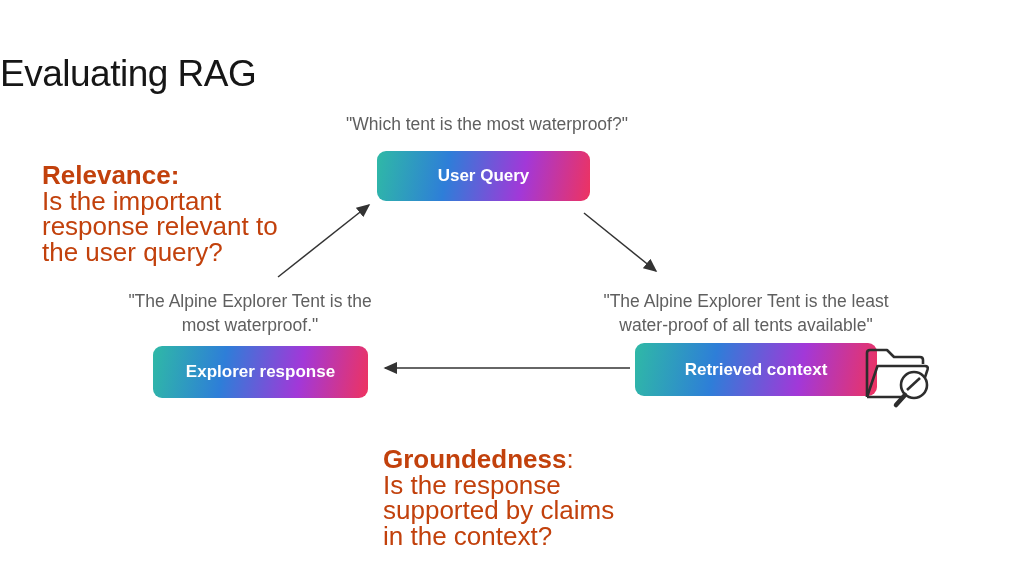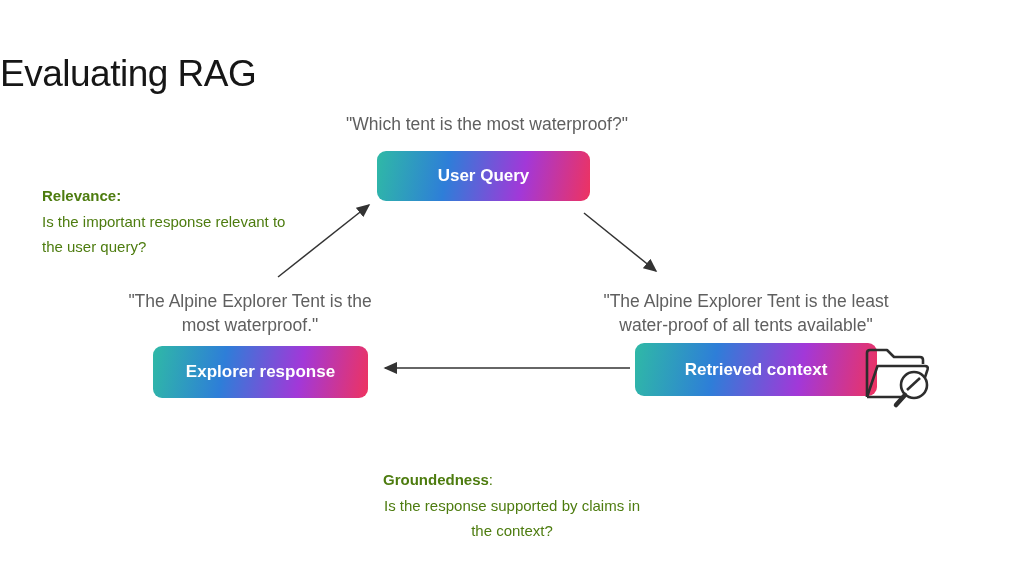--- a/index.html
+++ b/index.html
@@ -36,24 +36,23 @@
     align-items: center;
     justify-content: center;
     border-radius: 9px;
     color: #ffffff;
     font-size: 17px;
     font-weight: 700;
     background: linear-gradient(100deg, #2fb9a6 0%, #2e7ed8 33%, #a238d8 68%, #ee3360 100%);
   }
   .annotation {
     position: absolute;
-    color: #4d7c0f;
-    font-size: 15px;
+    color: #c2410c;
+    font-size: 26px;
     line-height: 25.5px;
-    margin-top: 20px;
   }
   .annotation .term { font-weight: 700; }
   .arrows, .icon-svg {
     position: absolute;
     pointer-events: none;
   }
   .arrows { left: 0; top: 0; }
 </style>
 </head>
 <body>
@@ -98,21 +97,21 @@
       <path d="M5 57 L15.5 26 L63 26 Q66.5 26 65.6 29.4 L59.5 48"></path>
       <path d="M5 57 L42 57"></path>
       <circle cx="52" cy="45" r="13" fill="#ffffff"></circle>
       <path d="M45 50 L58 38"></path>
       <path d="M43 55 L34 65" stroke-width="4.5" stroke-linecap="round"></path>
     </g>
   </svg>
 
   <div class="annotation" style="left:383px; top:447px; width:258px;">
     <span class="term">Groundedness</span><span>:</span>
-    <span style="display:block;text-align:center;">Is the response supported by claims in the context?</span>
+    <span style="display:block;">Is the response supported by claims in the context?</span>
   </div>
 
   <svg class="arrows" width="1024" height="576" viewBox="0 0 1024 576">
     <defs>
       <marker id="ah" markerWidth="10" markerHeight="9" refX="8" refY="4.5" orient="auto">
         <path d="M0,0.5 L9,4.5 L0,8.5 z" fill="#333333"></path>
       </marker>
     </defs>
     <line x1="278" y1="277" x2="369" y2="205" stroke="#333333" stroke-width="1.5" marker-end="url(#ah)"></line>
     <line x1="584" y1="213" x2="656" y2="271" stroke="#333333" stroke-width="1.5" marker-end="url(#ah)"></line>

